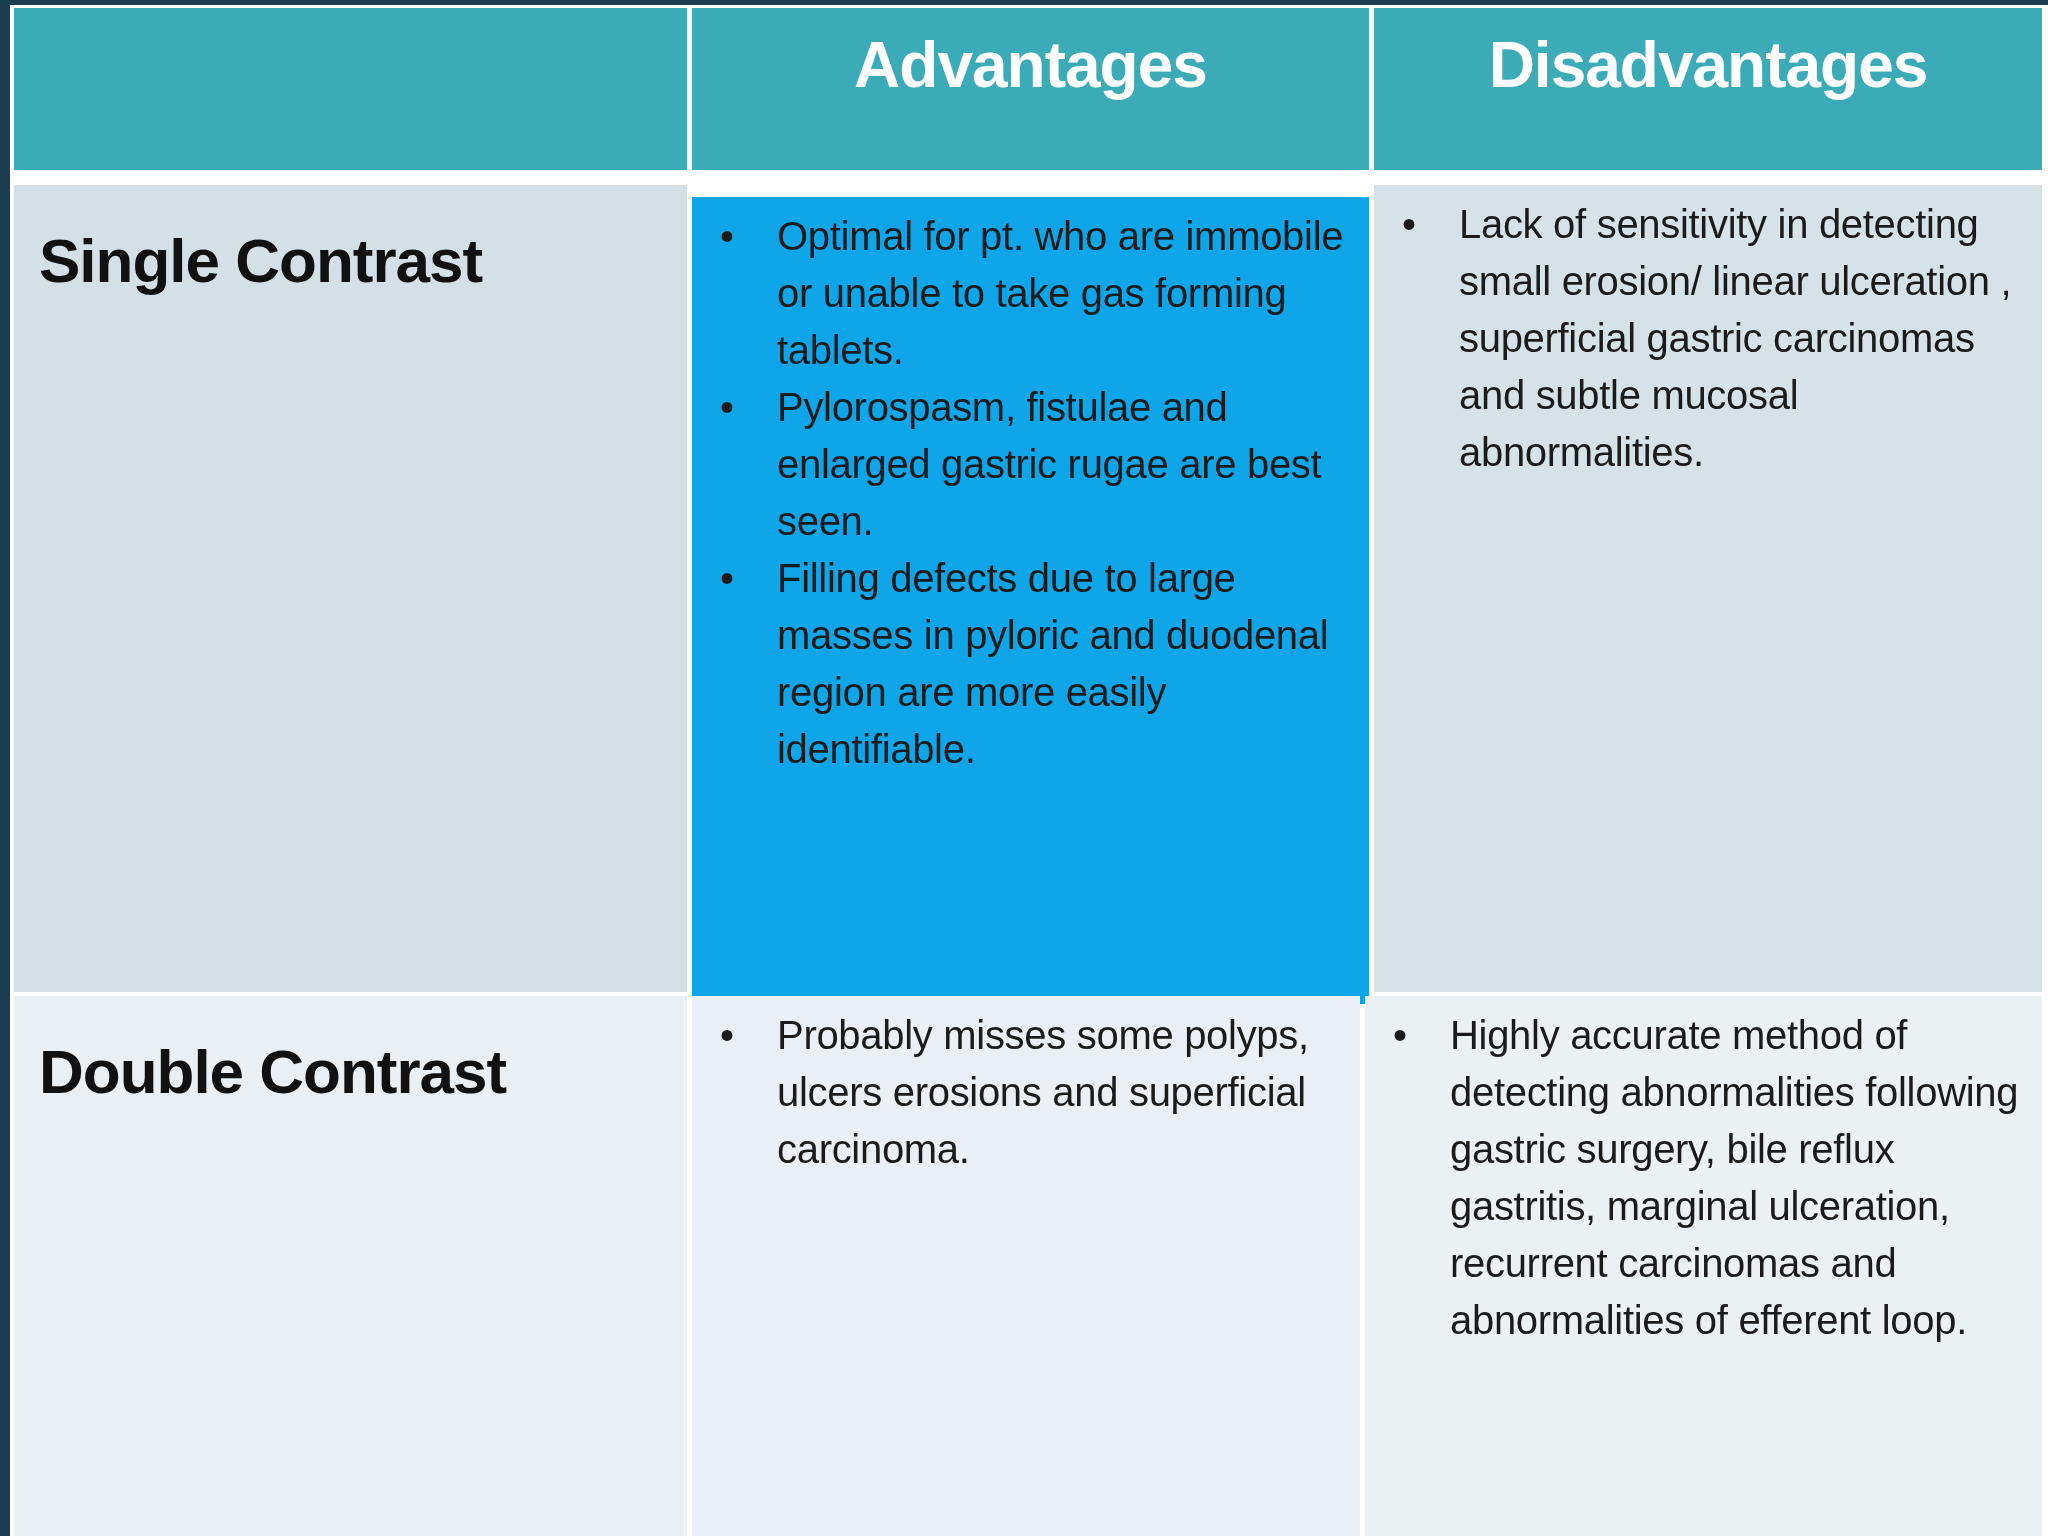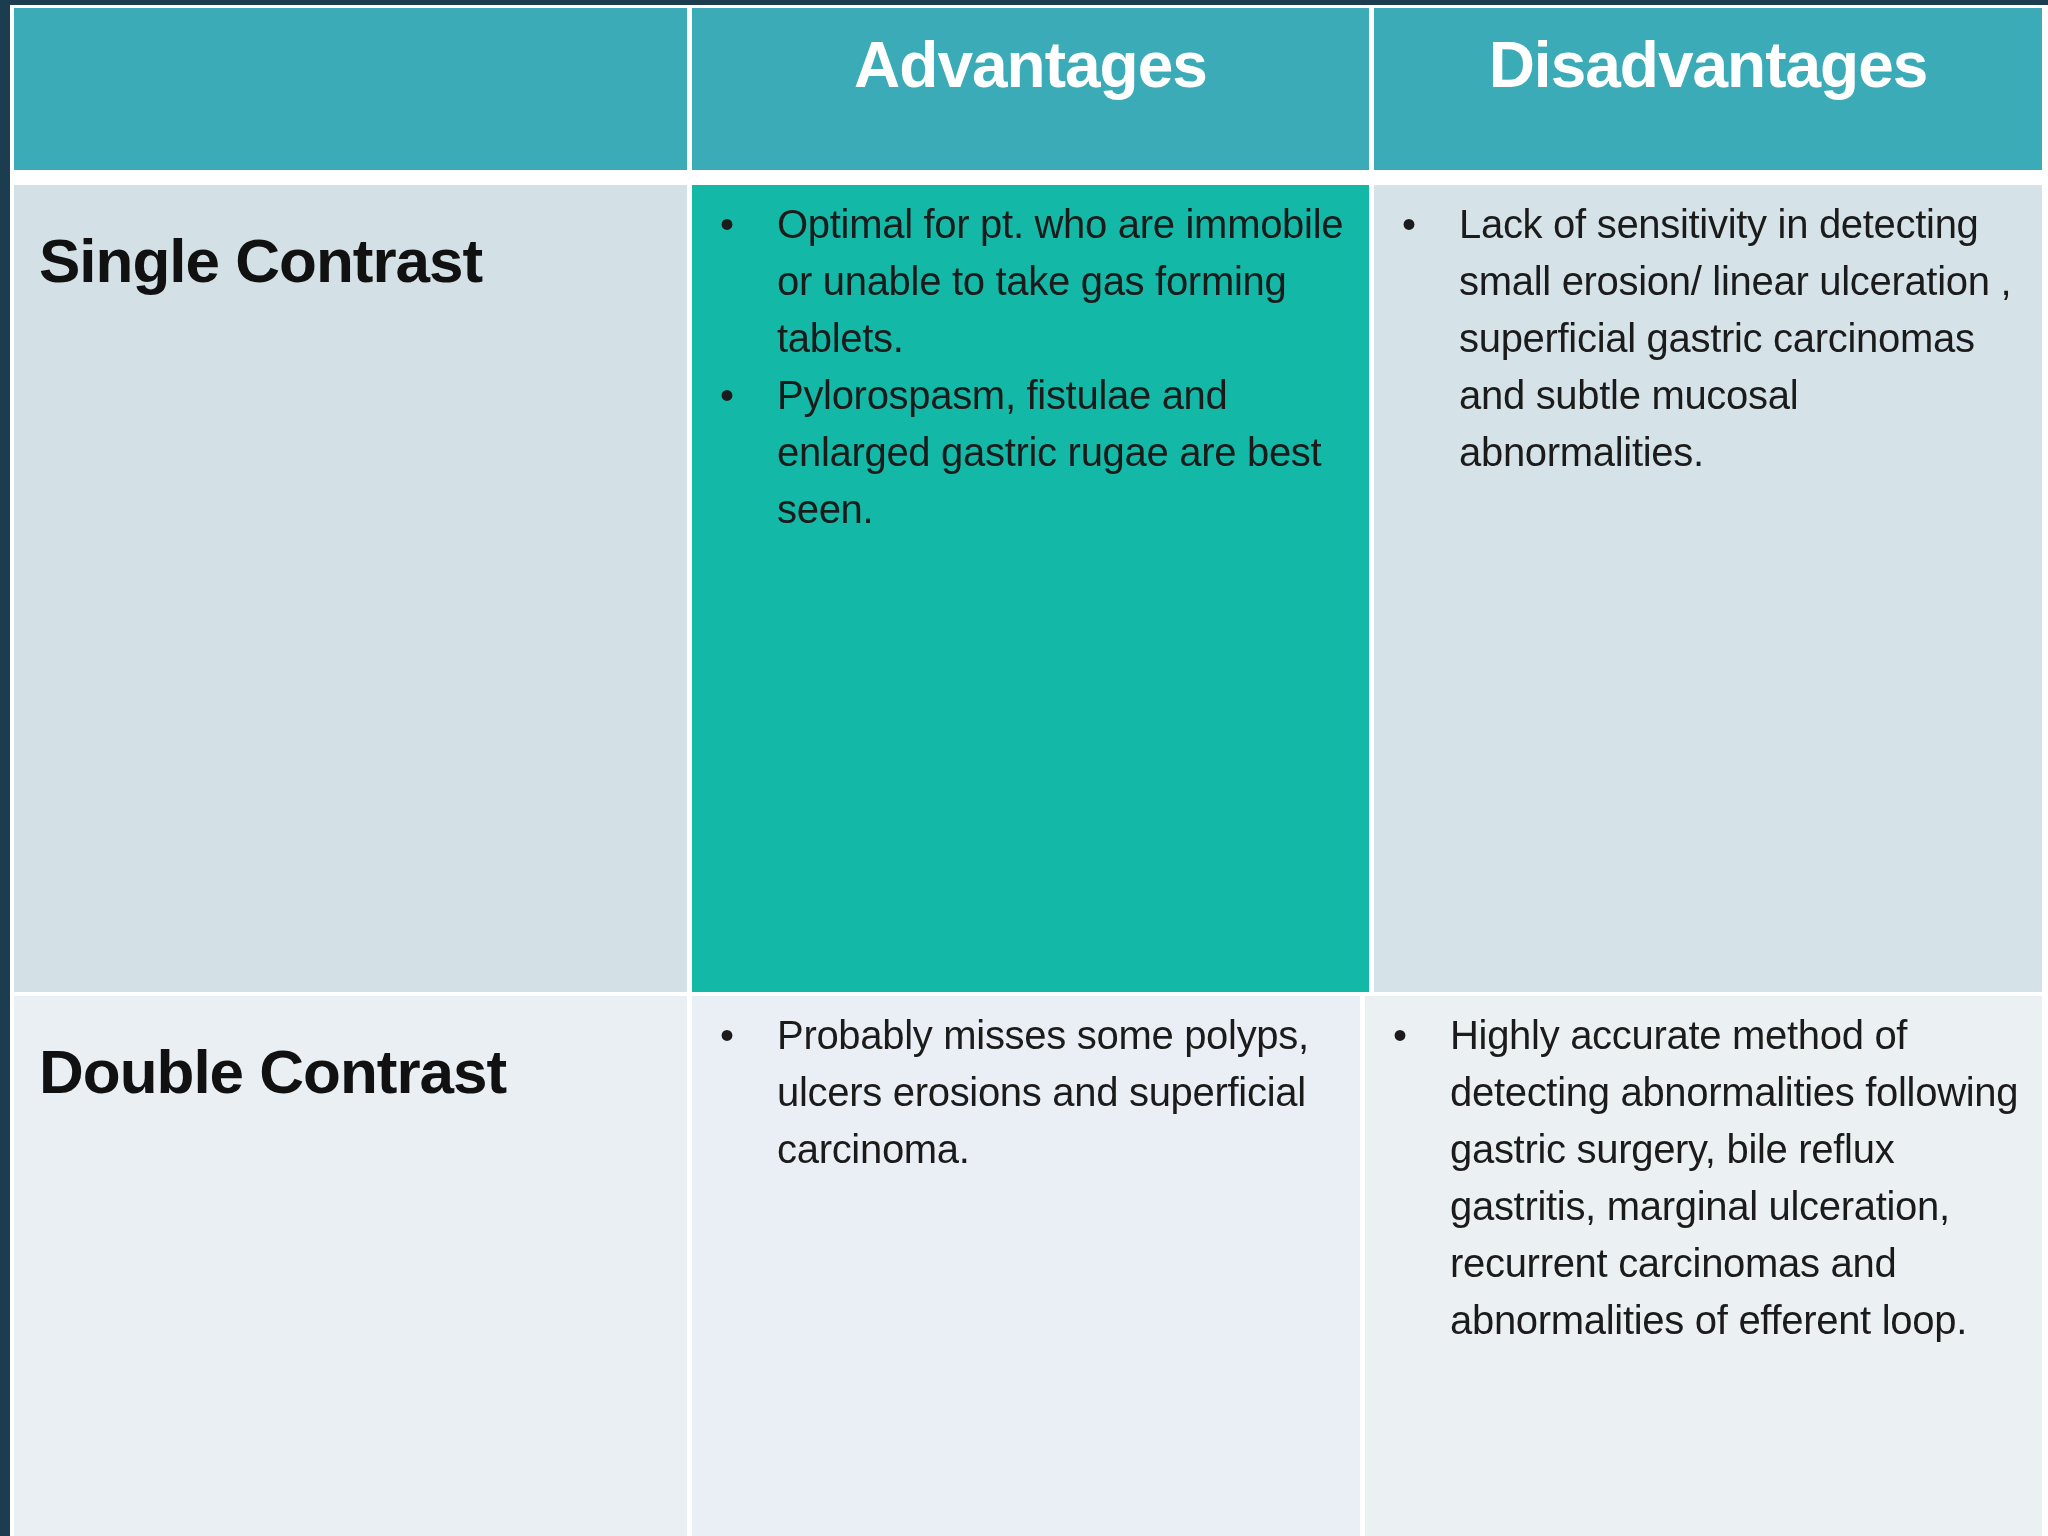--- a/index.html
+++ b/index.html
@@ -57,21 +57,21 @@
     padding-top: 22px;
     text-align: center;
     color: #ffffff;
     font-size: 64px;
     font-weight: 700;
     letter-spacing: -1px;
     line-height: 1.1;
   }
   
   .row-one .c1 { background: #d3e1e6; }
-  .row-one .c2 { background: #14b8a6; }
+  .row-one .c2 { background: #0ea5e9; margin-top: 12px; }
   .row-one .c3 { background: #d5e3e8; }
   .row-two .c1 { background: #e9eff2; }
   .row-two .c2 { background: #ebf1f3; }
   .row-two .c3 { background: #eaeef5; }
   .row-label {
     display: block;
     padding: 26px 20px 0 25px;
     color: #111111;
     font-size: 62px;
     font-weight: 700;
@@ -123,20 +123,21 @@
     </div>
 
     <div class="tr row-one">
       <div class="cell c1">
         <span class="row-label">Single Contrast</span>
       </div>
       <div class="cell c2">
         <ul class="bullets">
             <li>Optimal for pt. who are immobile or unable to take gas forming tablets.</li>
             <li>Pylorospasm, fistulae and enlarged gastric rugae are best seen.</li>
+            <li>Filling defects due to large masses in pyloric and duodenal region are more easily identifiable.</li>
           </ul>
       </div>
       <div class="cell c3">
         <ul class="bullets">
             <li>Lack of sensitivity in detecting small erosion/ linear ulceration , superficial gastric carcinomas and subtle mucosal abnormalities.</li>
           </ul>
       </div>
     </div>
 
     <div class="tr row-two">

